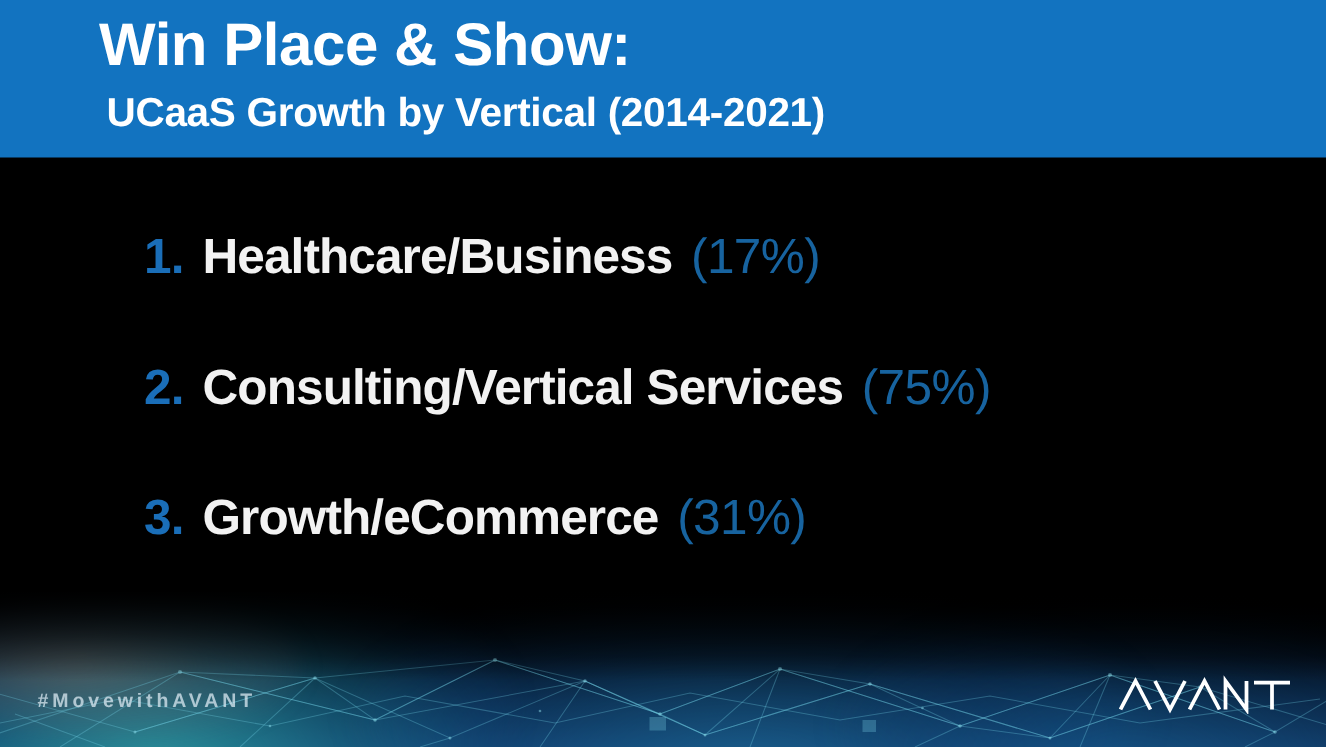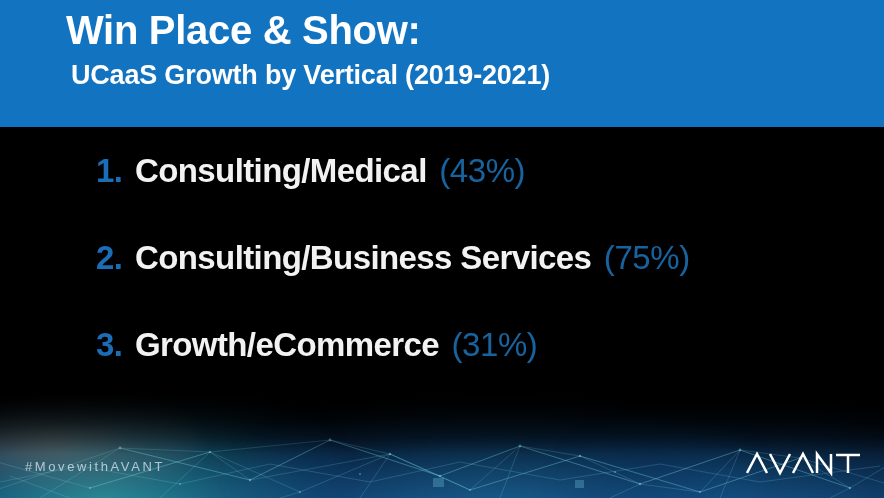--- a/index.html
+++ b/index.html
@@ -16,21 +16,21 @@
     font-family: "Liberation Sans", sans-serif;
     -webkit-font-smoothing: antialiased;
   }
 
   
   .banner {
     position: absolute;
     left: 0;
     top: 0;
     width: 884px;
-    height: 127px;
+    height: 105px;
     background: #1273c0;
     box-sizing: border-box;
   }
   .banner-title {
     position: absolute;
     left: 66px;
     top: 6px;
     font-size: 40px;
     font-weight: bold;
     color: #ffffff;
@@ -176,21 +176,21 @@
       rgba(0,0,0,0.55) 68%,
       rgba(0,0,0,1) 95%);
     pointer-events: none;
   }
 
   .hashtag {
     position: absolute;
     left: 25px;
     bottom: 24px;
     font-size: 13px;
-    font-weight: normal;
+    font-weight: bold;
     color: rgba(226, 238, 246, 0.72);
     letter-spacing: 2.6px;
     white-space: nowrap;
   }
 
   .logo {
     position: absolute;
     right: 22px;
     bottom: 22px;
     height: 26px;
@@ -199,34 +199,34 @@
   }
   .logo svg { display: block; }
 </style>
 </head>
 <body>
 
 <div class="slide">
 
   <div class="banner">
     <div class="banner-title">Win Place &amp; Show:</div>
-    <div class="banner-subtitle">UCaaS Growth by Vertical (2019-2021)</div>
+    <div class="banner-subtitle">UCaaS Growth by Vertical (2014-2021)</div>
   </div>
 
   <div class="list">
 
     <div class="list-item i0">
       <span class="item-num">1.</span>
-      <span class="item-label">Consulting/Medical</span>
-      <span class="item-pct">(43%)</span>
+      <span class="item-label">Healthcare/Business</span>
+      <span class="item-pct">(17%)</span>
     </div>
 
     <div class="list-item i1">
       <span class="item-num">2.</span>
-      <span class="item-label">Consulting/Business Services</span>
+      <span class="item-label">Consulting/Vertical Services</span>
       <span class="item-pct">(75%)</span>
     </div>
 
     <div class="list-item i2">
       <span class="item-num">3.</span>
       <span class="item-label">Growth/eCommerce</span>
       <span class="item-pct">(31%)</span>
     </div>
 
   </div>

